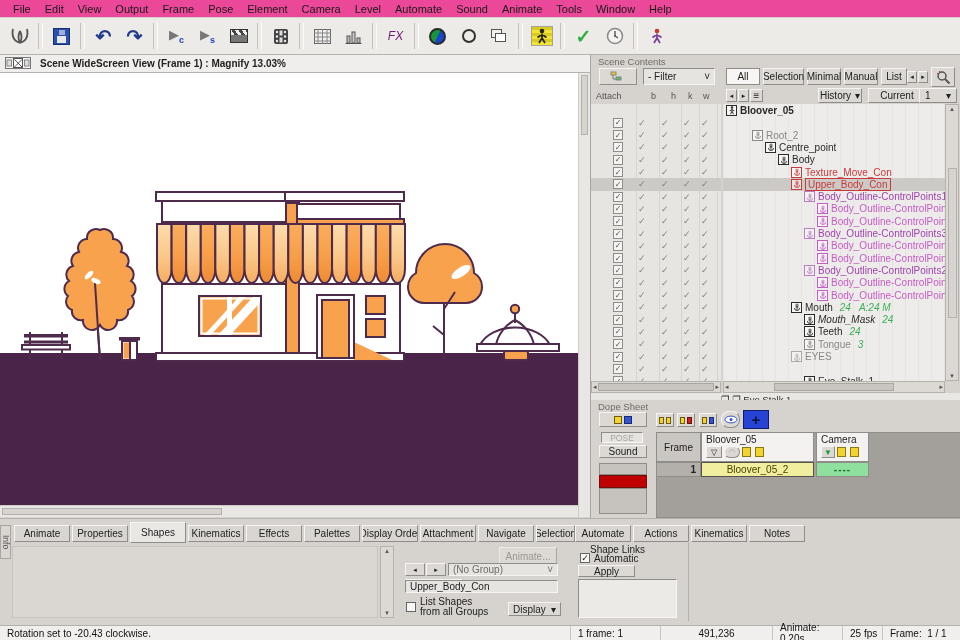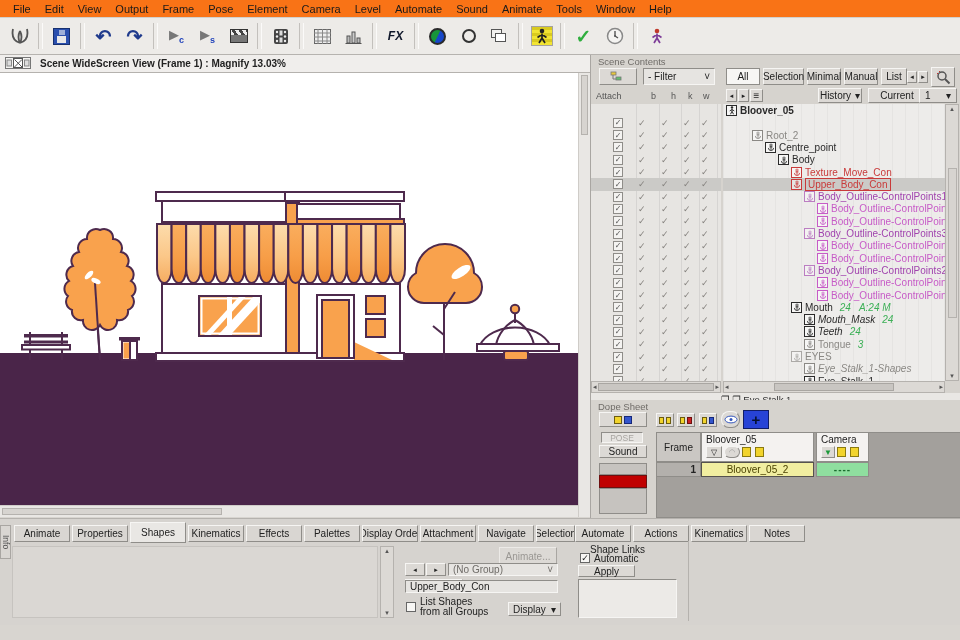--- a/index.html
+++ b/index.html
@@ -1,21 +1,21 @@
 <!DOCTYPE html>
 <html><head>
 <meta charset="utf-8">
 <style>
   html,body{margin:0;padding:0;background:#888;}
   .app{position:relative;width:960px;height:640px;background:#d8d5d0;overflow:hidden;
        font-family:"Liberation Sans",sans-serif;font-size:10px;color:#222;}
   .app *{box-sizing:border-box;}
 
   
-  .menubar{position:absolute;left:0;top:0;width:960px;height:18px;background:#f97316;
+  .menubar{position:absolute;left:0;top:0;width:960px;height:18px;background:#ec4899;
            border-bottom:1px solid #d2d0cc;display:flex;align-items:center;padding-left:6px;}
   .menu-item{padding:2px 7px;font-size:11px;color:#1a1a1a;}
   .toolbar{position:absolute;left:0;top:18px;width:960px;height:37px;background:#edebe8;
            border-bottom:1px solid #b6b3af;display:flex;align-items:center;padding-left:4px;}
   .tool-btn{width:31px;height:30px;display:flex;align-items:center;justify-content:center;}
   .tool-sep{width:5px;height:26px;margin:0 3px;border-left:1px solid #c3c0bc;border-right:1px solid #fbfaf9;}
   .globe{width:17px;height:17px;border-radius:50%;border:2px solid #2a2a2a;
          background:linear-gradient(115deg,#17953a 48%,#1747c8 52%);display:inline-block;}
   .circle-tool{width:14px;height:14px;border:2.5px solid #333;border-radius:50%;display:inline-block;}
   .layers-ic{position:relative;width:17px;height:15px;display:inline-block;}
@@ -25,21 +25,21 @@
   .wizard-ic{width:22px;height:20px;border:1px solid #a5a29e;display:flex;align-items:center;justify-content:center;
              background:repeating-linear-gradient(0deg,#f2e433 0 3px,#d9ca1f 3px 6px);}
   .save-ic{position:relative;width:17px;height:17px;background:#2a4fae;border:1px solid #17306f;}
   .save-ic i{position:absolute;left:3px;bottom:1px;width:9px;height:7px;background:#e8e8e8;}
   .save-ic b{position:absolute;left:5px;top:1px;width:6px;height:5px;background:#9fb0d8;}
   .clap-ic{width:18px;height:14px;border:1px solid #333;
            background:linear-gradient(#444 0 5px,#777 5px 100%);position:relative;}
   .clap-ic i{position:absolute;left:0;top:0;width:100%;height:5px;
              background:repeating-linear-gradient(60deg,#eee 0 3px,#444 3px 6px);}
   .undo-g{font-size:19px;font-weight:bold;color:#1f3a8c;line-height:1;}
-  .fx-g{font-style:italic;font-weight:bold;font-size:12px;color:#0f172a;}
+  .fx-g{font-style:italic;font-weight:normal;font-size:12px;color:#701a75;}
   .ok-g{font-size:19px;font-weight:bold;color:#2fae3e;line-height:1;}
   .cursor-g{font-size:13px;color:#777;}
   .cursor-g sub{color:#2244bb;font-weight:bold;font-size:9px;}
 
   
   .canvas-title{position:absolute;left:0;top:55px;width:590px;height:18px;background:#f0eeec;
                 border-bottom:1px solid #b5b2ae;display:flex;align-items:center;gap:9px;
                 padding-left:5px;font-weight:bold;font-size:10px;}
   .canvas{position:absolute;left:0;top:73px;width:578px;height:432px;background:#ffffff;overflow:hidden;}
   .scrollbar{position:absolute;background:#e9e7e4;}
@@ -736,47 +736,39 @@
           </span>
           <span class="tlabel" style="color: rgb(42, 42, 42); font-style: italic;">Mouth_Mask</span>
           <span class="badge">24</span>
         </div>
         <div class="trow" style="top: 221.4px; padding-left: 81px;">
           <span class="node-ic" style="color: rgb(42, 42, 42);">
             <svg width="8" height="8" viewBox="0 0 10 10">
               <path d="M5 1.2 a1.3 1.3 0 1 0 0.01 0 M5 3.8 V8.6 M1.8 6.2 a3.2 3.2 0 0 0 6.4 0 M3 4.9 H7" stroke="currentColor" stroke-width="1.1" fill="none"></path>
             </svg>
           </span>
-          <span class="tlabel" style="color: rgb(42, 42, 42); font-style: italic;">Teeth</span>
+          <span class="tlabel" style="color: rgb(42, 42, 42); ">Teeth</span>
           <span class="badge">24</span>
         </div>
         <div class="trow" style="top: 233.7px; padding-left: 81px;">
           <span class="node-ic" style="color: rgb(138, 136, 132);">
             <svg width="8" height="8" viewBox="0 0 10 10">
               <path d="M5 1.2 a1.3 1.3 0 1 0 0.01 0 M5 3.8 V8.6 M1.8 6.2 a3.2 3.2 0 0 0 6.4 0 M3 4.9 H7" stroke="currentColor" stroke-width="1.1" fill="none"></path>
             </svg>
           </span>
           <span class="tlabel" style="color: rgb(138, 136, 132);">Tongue</span>
           <span class="badge">3</span>
         </div>
         <div class="trow" style="top: 246px; padding-left: 68px;">
           <span class="node-ic" style="color: rgb(138, 136, 132); opacity: 0.65;">
             <svg width="8" height="8" viewBox="0 0 10 10">
               <path d="M5 1.2 a1.3 1.3 0 1 0 0.01 0 M5 3.8 V8.6 M1.8 6.2 a3.2 3.2 0 0 0 6.4 0 M3 4.9 H7" stroke="currentColor" stroke-width="1.1" fill="none"></path>
             </svg>
           </span>
           <span class="tlabel" style="color: rgb(138, 136, 132);">EYES</span>
-        </div>
-        <div class="trow" style="top: 258.3px; padding-left: 81px;">
-          <span class="node-ic" style="color: rgb(138, 136, 132);">
-            <svg width="8" height="8" viewBox="0 0 10 10">
-              <path d="M5 1.2 a1.3 1.3 0 1 0 0.01 0 M5 3.8 V8.6 M1.8 6.2 a3.2 3.2 0 0 0 6.4 0 M3 4.9 H7" stroke="currentColor" stroke-width="1.1" fill="none"></path>
-            </svg>
-          </span>
-          <span class="tlabel" style="color: rgb(138, 136, 132); font-style: italic;">Eye_Stalk_1-Shapes</span>
         </div>
         <div class="trow" style="top: 270.6px; padding-left: 81px;">
           <span class="node-ic" style="color: rgb(42, 42, 42);">
             <svg width="8" height="8" viewBox="0 0 10 10">
               <path d="M5 1.2 a1.3 1.3 0 1 0 0.01 0 M5 3.8 V8.6 M1.8 6.2 a3.2 3.2 0 0 0 6.4 0 M3 4.9 H7" stroke="currentColor" stroke-width="1.1" fill="none"></path>
             </svg>
           </span>
           <span class="tlabel" style="color: rgb(42, 42, 42);">Eye_Stalk_1</span>
         </div>
       </div>
@@ -923,13 +915,21 @@
         <span>✓</span>
       </span>
     <div class="bp-ctl" style="left:594px;top:34px;">Automatic</div>
     <div class="rbtn bp-ctl" style="left:578px;top:46px;width:57px;height:12px;">
         <span>Apply</span>
       </div>
     <div class="sunken bp-ctl" style="left:578px;top:60px;width:99px;height:39px;background:#eceae7;"></div>
     <div style="position:absolute;left:688px;top:22px;width:1px;height:80px;background:#b5b2ae;"></div>
   </div>
 
+  <div class="statusbar">
+    <div class="seg" style="width:570px;border-left:none;">Rotation set to -20.43 clockwise.</div>
+    <div class="seg" style="width:90px;">1 frame: 1</div>
+    <div class="seg" style="width:112px;justify-content:center;padding-left:0;">491,236</div>
+    <div class="seg" style="width:70px;">Animate: 0.20s</div>
+    <div class="seg" style="width:40px;">25 fps</div>
+    <div class="seg" style="flex:1;white-space:pre;">Frame:  1 / 1</div>
+  </div>
 </div>
 
 </body></html>

